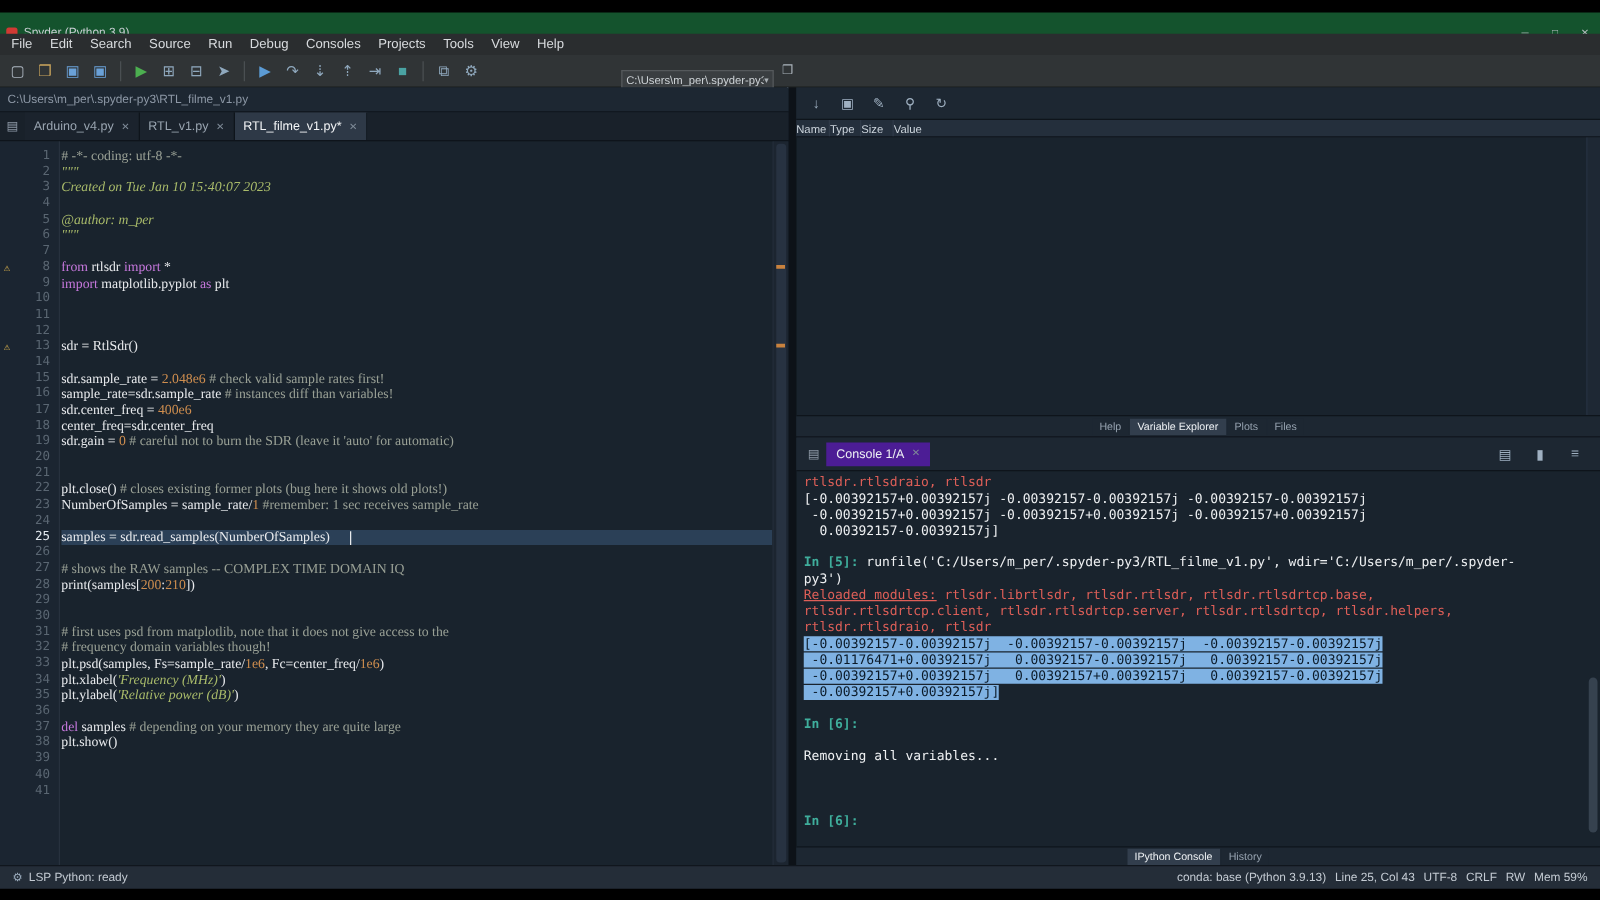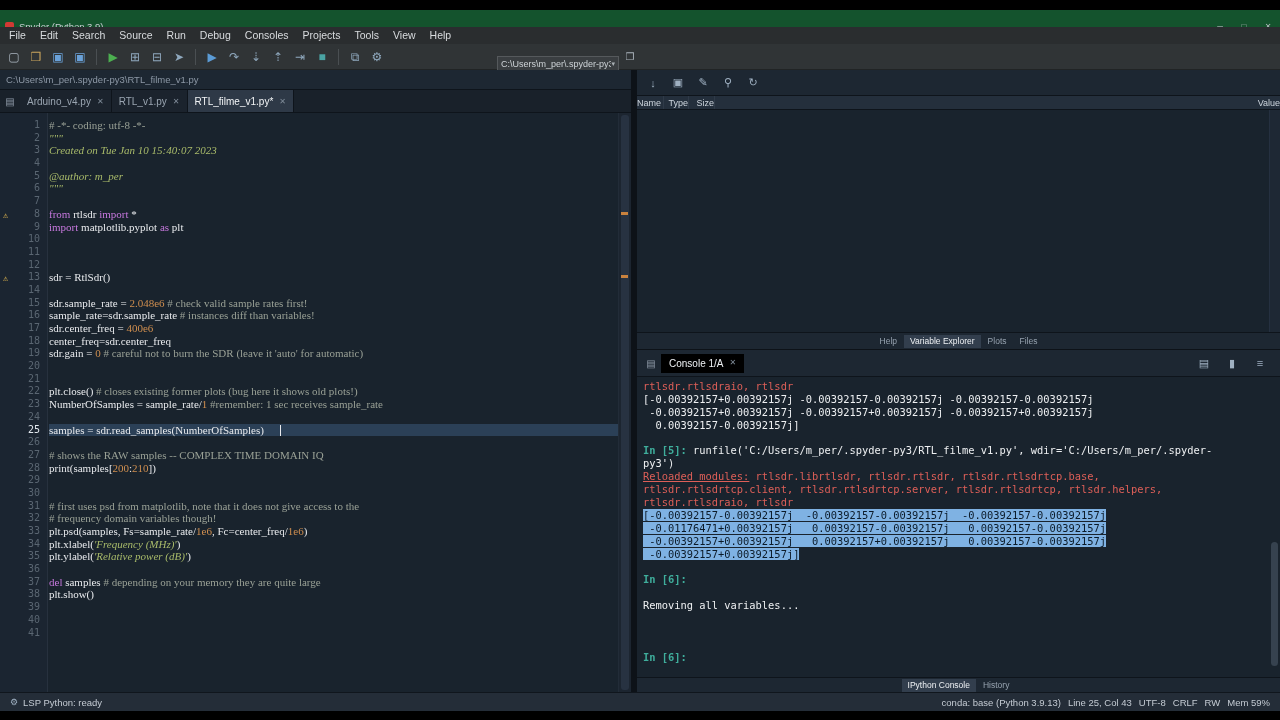--- a/index.html
+++ b/index.html
@@ -48,31 +48,31 @@
 #escroll{position:absolute;right:0;top:0;bottom:0;width:13px;background:#1c2530;border-left:1px solid #222c38}
 #escroll-thumb{position:absolute;left:2px;right:2px;top:2px;bottom:2px;background:#273241;border-radius:3px}
 .emark{position:absolute;right:3px;width:7px;height:3px;background:#c9823e;z-index:2}
 #vsplit{position:absolute;left:631px;top:0;width:6px;height:622px;background:#0d1218}
 
 #right{position:absolute;left:637px;right:0;top:0;height:622px;display:flex;flex-direction:column}
 #varexp{height:280px;background:var(--editor-background);border-bottom:1px solid #0d1218;display:flex;flex-direction:column}
 #vx-toolbar{height:26px;background:#1d2732;display:flex;align-items:center;gap:9px;padding-left:8px;border-bottom:1px solid #0e141b}
 .pane-btn{width:16px;height:16px;display:flex;align-items:center;justify-content:center;color:#9fb0c1;font-size:11px}
 #vx-headers{height:14px;background:#242f3c;display:flex;border-bottom:1px solid #0e141b;font-size:9px;color:#cdd5dd}
-.vx-col{border-right:1px solid #2f3a48;display:flex;align-items:center;justify-content:flex-end;overflow:hidden;white-space:nowrap}
+.vx-col{border-right:1px solid #2f3a48;display:flex;align-items:center;justify-content:flex-start;overflow:hidden;white-space:nowrap}
 .vx-col0{width:27px;justify-content:flex-start;padding-left:0}
 .vx-col1{width:25px}.vx-col2{width:26px}.vx-col3{flex:1;border-right:none}
 #vx-body{flex:1;position:relative}
 .vscroll{position:absolute;right:0;top:0;bottom:0;width:11px;background:#1e2834;border-left:1px solid #253040}
 #vx-tabs{height:17px;background:#1d2732;display:flex;justify-content:center;align-items:center;gap:1px;border-top:1px solid #0e141b}
 .ptab{font-size:8.5px;color:#97a3b0;padding:1px 6px 2px;background:#1d2732;white-space:nowrap}
 .ptab.active{background:#323e4d;color:#eef1f4}
 #consolepane{flex:1;display:flex;flex-direction:column;background:var(--editor-background)}
 #c-tabbar{height:27px;background:#1d2732;display:flex;align-items:center;border-bottom:1px solid #0e141b;padding-left:4px}
-#c-tab{display:flex;gap:6px;background:#000000;color:#eef1f4;font-size:10px;padding:4px 8px;white-space:nowrap}
+#c-tab{display:flex;gap:6px;background:#4c1d95;color:#eef1f4;font-size:10px;padding:4px 8px;white-space:nowrap}
 #c-icons{margin-left:auto;display:flex;gap:12px;padding-right:12px}
 #c-body{flex:1;position:relative;overflow:hidden;padding:3px 0 0 6px}
 .c-row{height:12.9px;line-height:12.9px;font-family:"DejaVu Sans Mono",monospace;font-size:10.4px;white-space:pre;color:#eef0f2}
 .ct-o{color:#eef0f2}
 .ct-r{color:var(--console-error)}
 .ct-ru{color:var(--console-error);text-decoration:underline}
 .ct-p{color:var(--console-prompt);font-weight:bold}
 .c-sel{background:var(--accent-selection)}
 .c-sel span{color:#0b1a28}
 #c-scroll{position:absolute;right:1px;top:2px;bottom:2px;width:9px}

